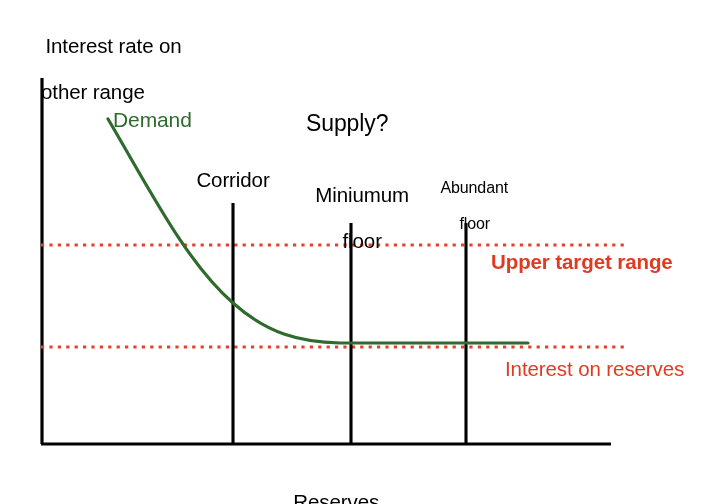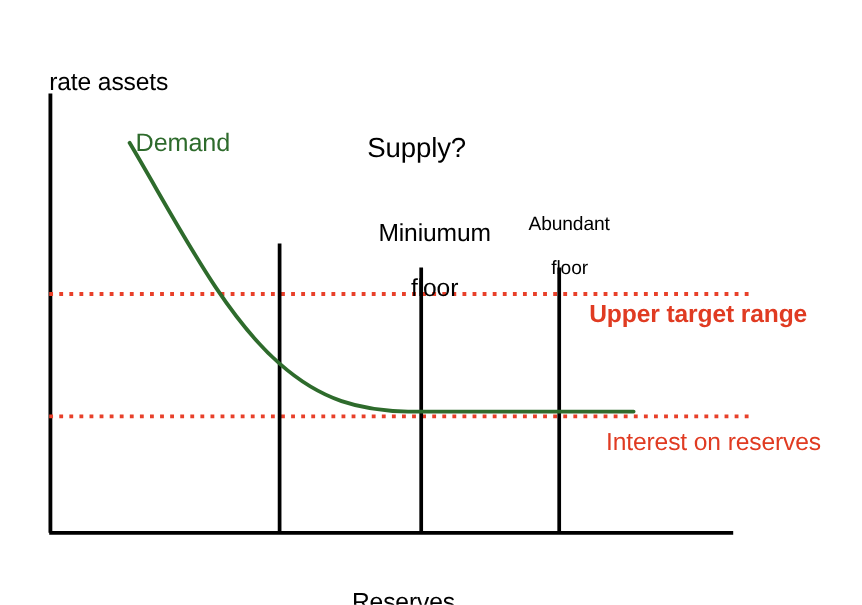--- a/index.html
+++ b/index.html
@@ -112,31 +112,33 @@
     <line x1="41" y1="347" x2="625" y2="347" stroke="#e8402a" stroke-width="3.2" stroke-dasharray="3.2 5.2" stroke-linecap="butt"></line>
 
     <line x1="233" y1="203" x2="233" y2="444" stroke="#000000" stroke-width="3.1"></line>
     <line x1="351" y1="223" x2="351" y2="444" stroke="#000000" stroke-width="3.1"></line>
     <line x1="466" y1="223" x2="466" y2="444" stroke="#000000" stroke-width="3.1"></line>
 
     <path d="M108,119 C150,190 186,262 233,303 C268,334 300,342 340,343 L528,343" fill="none" stroke="#2e6b2c" stroke-width="3.2" stroke-linecap="round" stroke-linejoin="round"></path>
   </svg>
 
   <div class="lbl" id="y-axis-title">
-    <span class="l2">rate assets</span>
+    <span class="l1">Interest rate on</span>
+    <span class="l2">other range</span>
   </div>
 
   <div class="lbl" id="x-axis-title">
     <span>Reserves</span>
   </div>
 
   <div class="lbl" id="demand-label">Demand</div>
 
   <div class="lbl" id="supply-label">Supply?</div>
 
+  <div class="lbl" id="corridor-label">Corridor</div>
 
   <div class="lbl" id="minimum-floor-label">
     <span>Miniumum</span><br>
     <span>floor</span>
   </div>
 
   <div class="lbl" id="abundant-floor-label">
     <span>Abundant</span><br>
     <span>floor</span>
   </div>

